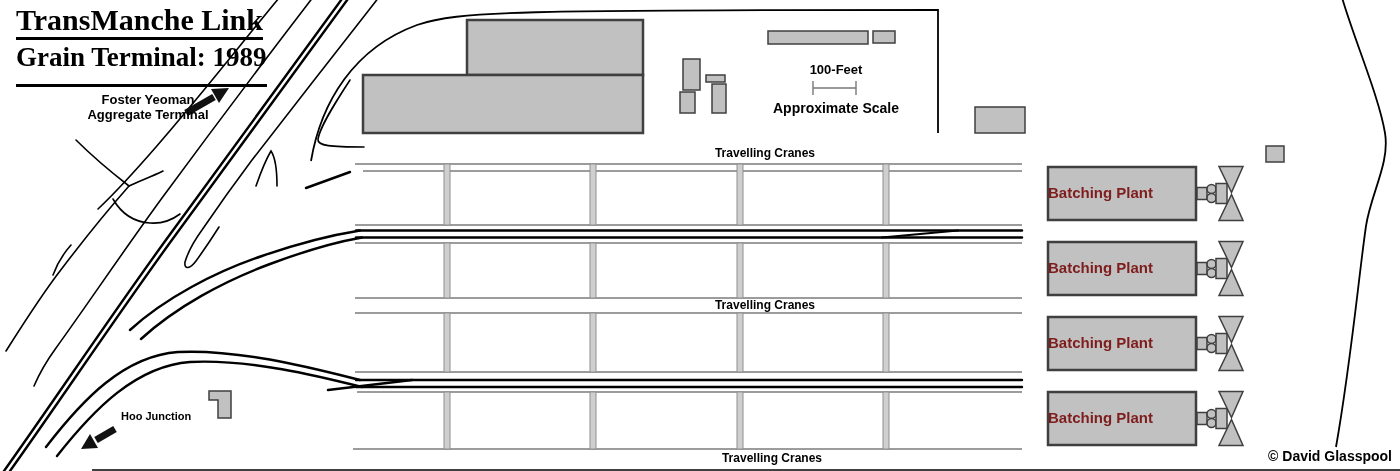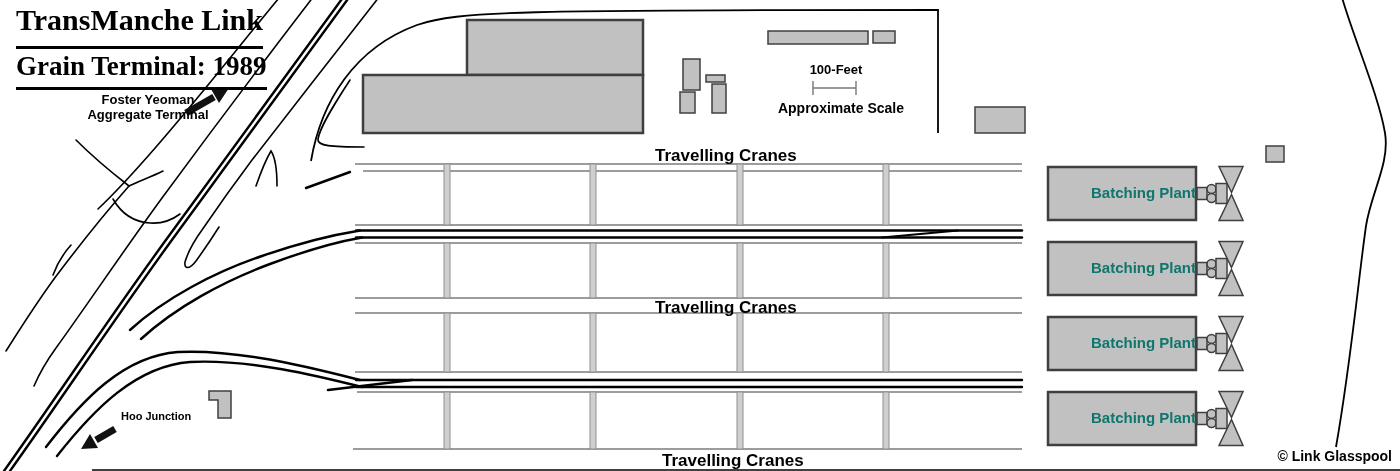--- a/index.html
+++ b/index.html
@@ -2,33 +2,33 @@
 <html><head>
 <meta charset="utf-8">
 <style>
   html,body{margin:0;padding:0;background:#fff;}
   .stage{position:relative;width:1400px;height:471px;background:#ffffff;overflow:hidden;
          font-family:"Liberation Sans",sans-serif;color:#000;}
   .stage svg{position:absolute;left:0;top:0;}
   .lbl{position:absolute;font-weight:bold;white-space:nowrap;}
   .title-block{position:absolute;left:16px;top:3px;font-family:"Liberation Serif",serif;}
   .title-line1{display:inline-block;font-size:30px;font-weight:bold;border-bottom:3px solid #000;
-               padding-bottom:10px;line-height:1.1;}
+               padding-bottom:1px;line-height:1.1;}
   .title-line2{display:block;}
   .title-line2 span{display:inline-block;font-size:27px;font-weight:bold;border-bottom:3px solid #000;
-               padding-bottom:5px;line-height:1.15;margin-top:2px;}
+               padding-bottom:11px;line-height:1.15;margin-top:2px;}
   .fy-label{left:68px;top:93px;width:160px;text-align:center;font-size:13px;line-height:1.15;}
   .hoo-label{left:121px;top:410px;font-size:11px;}
   .scale-distance{left:772px;top:62px;width:128px;text-align:center;font-size:13px;}
-  .scale-caption{left:768px;top:100px;width:136px;text-align:right;font-size:14px;}
-  .tc{width:160px;text-align:left;font-size:17px;}
+  .scale-caption{left:768px;top:100px;width:136px;text-align:center;font-size:14px;}
+  .tc{width:160px;text-align:right;font-size:12px;}
   .tc-top{left:655px;top:146px;}
   .tc-mid{left:655px;top:298px;}
   .tc-bot{left:662px;top:451px;}
-  .bp-label{left:1048px;width:148px;text-align:right;font-size:15px;color:#0f766e;}
+  .bp-label{left:1048px;width:148px;text-align:left;font-size:15px;color:#7f1d1d;}
   .bp-1{top:184px;} .bp-2{top:259px;} .bp-3{top:334px;} .bp-4{top:409px;}
   .copyright{left:1238px;top:448px;width:154px;text-align:right;font-size:14px;}
 </style>
 </head>
 <body>
 
 <div class="stage">
 
   <svg width="1400" height="471" viewBox="0 0 1400 471" xmlns="http://www.w3.org/2000/svg" xmlns:xlink="http://www.w3.org/1999/xlink">
 
@@ -172,14 +172,14 @@
 
   <div class="lbl tc tc-top">Travelling Cranes</div>
   <div class="lbl tc tc-mid">Travelling Cranes</div>
   <div class="lbl tc tc-bot">Travelling Cranes</div>
 
   <div class="lbl bp-label bp-1">Batching Plant</div>
   <div class="lbl bp-label bp-2">Batching Plant</div>
   <div class="lbl bp-label bp-3">Batching Plant</div>
   <div class="lbl bp-label bp-4">Batching Plant</div>
 
-  <div class="lbl copyright">© Link Glasspool</div>
+  <div class="lbl copyright">© David Glasspool</div>
 </div>
 
 </body></html>

